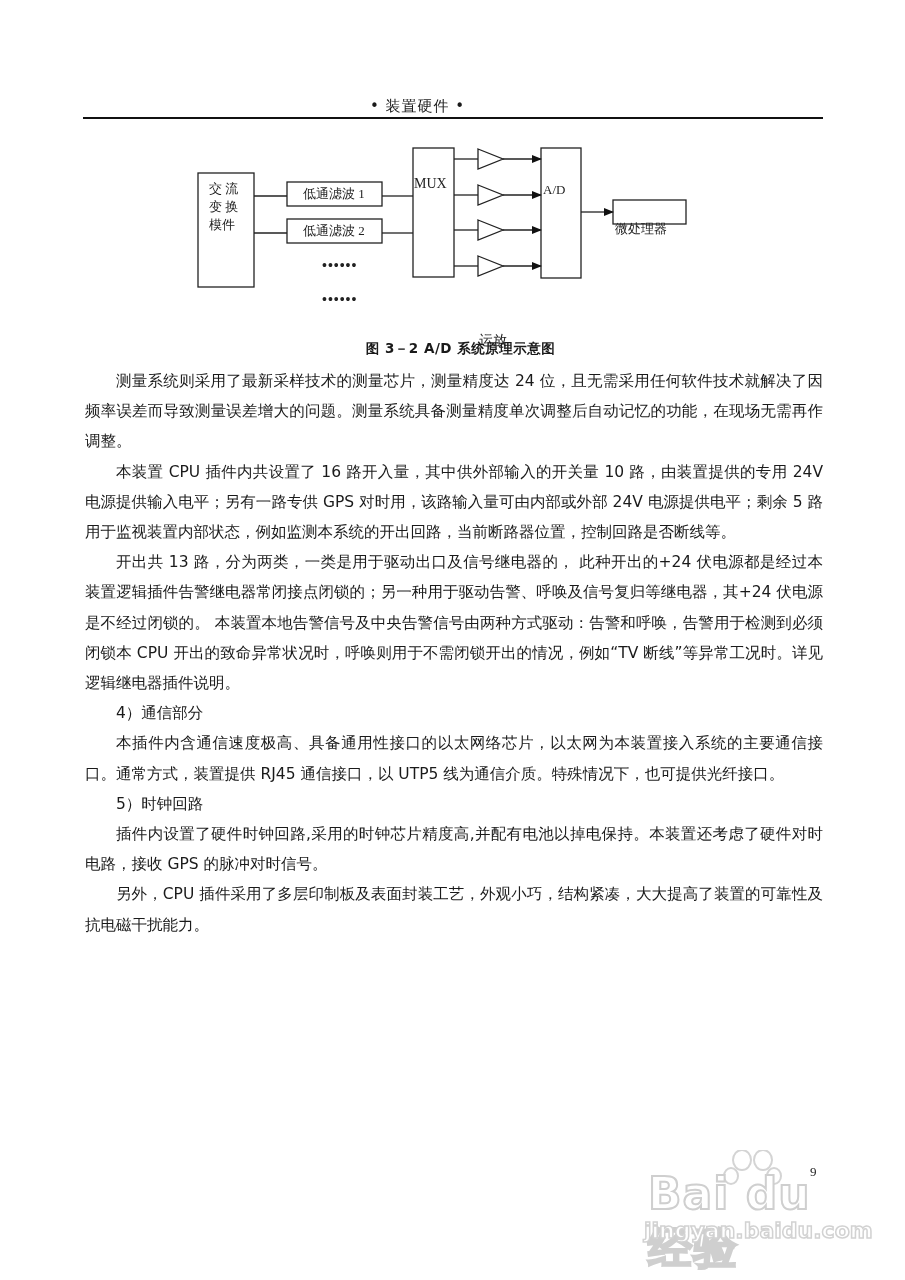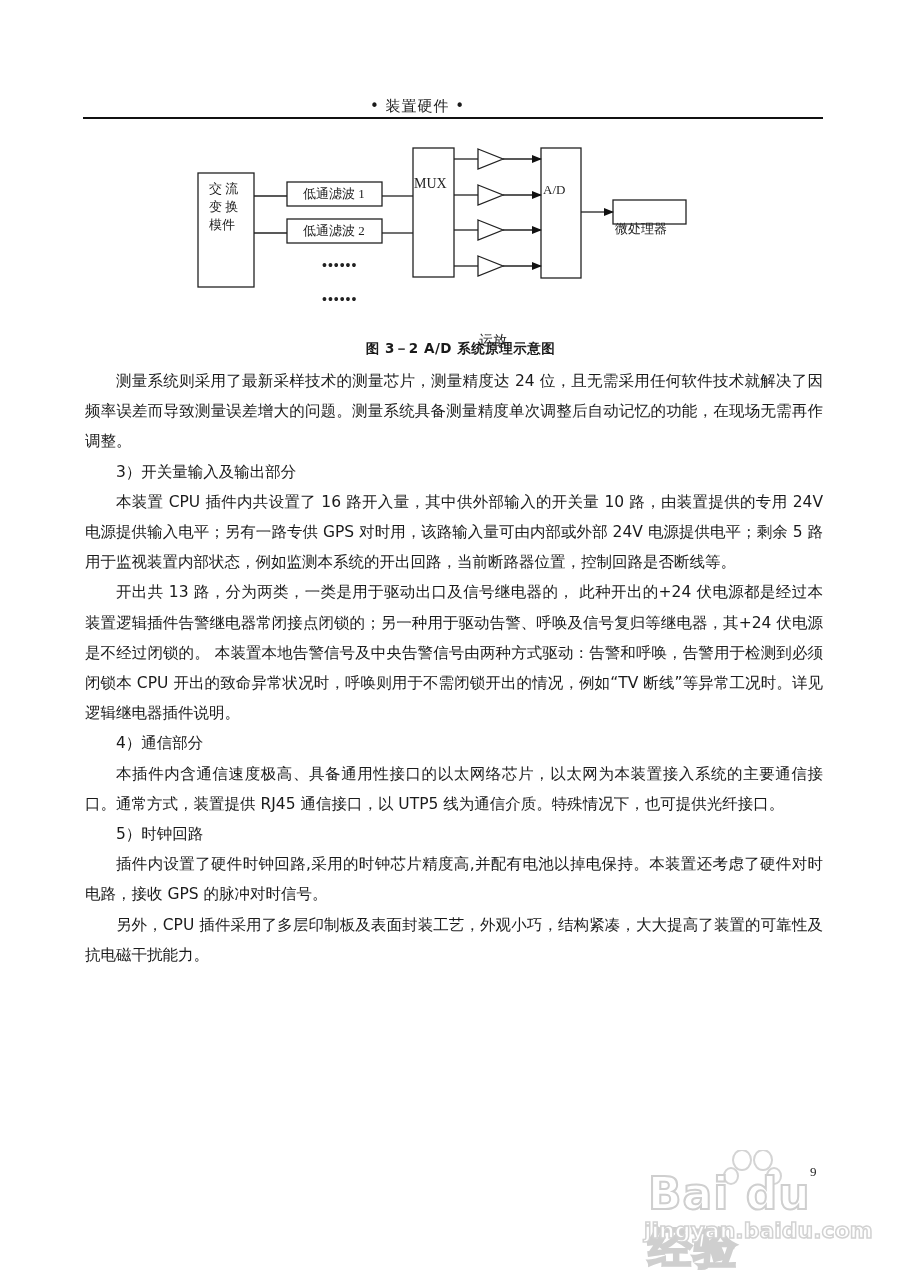--- a/index.html
+++ b/index.html
@@ -90,21 +90,20 @@
   <div class="dlabel" style="left:414px;top:177px;font-size:14px;">MUX</div>
   <div class="dlabel" style="left:543px;top:183px;font-size:13px;">A/D</div>
   <div class="dlabel" style="left:615px;top:205px;margin-top:17px;">微处理器</div>
   <div class="dlabel" style="left:479px;top:290px;font-size:14px;margin-top:44px;">运放</div>
 </div>
 
 <div class="caption">图 3－2  A/D 系统原理示意图</div>
 
 <div class="body-text">
   <p class="indent">测量系统则采用了最新采样技术的测量芯片，测量精度达 24 位，且无需采用任何软件技术就解决了因频率误差而导致测量误差增大的问题。测量系统具备测量精度单次调整后自动记忆的功能，在现场无需再作调整。</p>
-  <p class="heading">3）开关量输入及输出部分</p>
   <p class="indent">本装置 CPU 插件内共设置了 16 路开入量，其中供外部输入的开关量 10 路，由装置提供的专用 24V 电源提供输入电平；另有一路专供 GPS 对时用，该路输入量可由内部或外部 24V 电源提供电平；剩余 5 路用于监视装置内部状态，例如监测本系统的开出回路，当前断路器位置，控制回路是否断线等。</p>
   <p class="indent">开出共 13 路，分为两类，一类是用于驱动出口及信号继电器的， 此种开出的+24 伏电源都是经过本装置逻辑插件告警继电器常闭接点闭锁的；另一种用于驱动告警、呼唤及信号复归等继电器，其+24 伏电源是不经过闭锁的。 本装置本地告警信号及中央告警信号由两种方式驱动：告警和呼唤，告警用于检测到必须闭锁本 CPU 开出的致命异常状况时，呼唤则用于不需闭锁开出的情况，例如“TV 断线”等异常工况时。详见逻辑继电器插件说明。</p>
   <p class="heading">4）通信部分</p>
   <p class="indent">本插件内含通信速度极高、具备通用性接口的以太网络芯片，以太网为本装置接入系统的主要通信接口。通常方式，装置提供 RJ45 通信接口，以 UTP5 线为通信介质。特殊情况下，也可提供光纤接口。</p>
   <p class="heading">5）时钟回路</p>
   <p class="indent">插件内设置了硬件时钟回路,采用的时钟芯片精度高,并配有电池以掉电保持。本装置还考虑了硬件对时电路，接收 GPS 的脉冲对时信号。</p>
   <p class="indent">另外，CPU 插件采用了多层印制板及表面封装工艺，外观小巧，结构紧凑，大大提高了装置的可靠性及抗电磁干扰能力。</p>
 </div>
 
 <div class="page-number">9</div>

